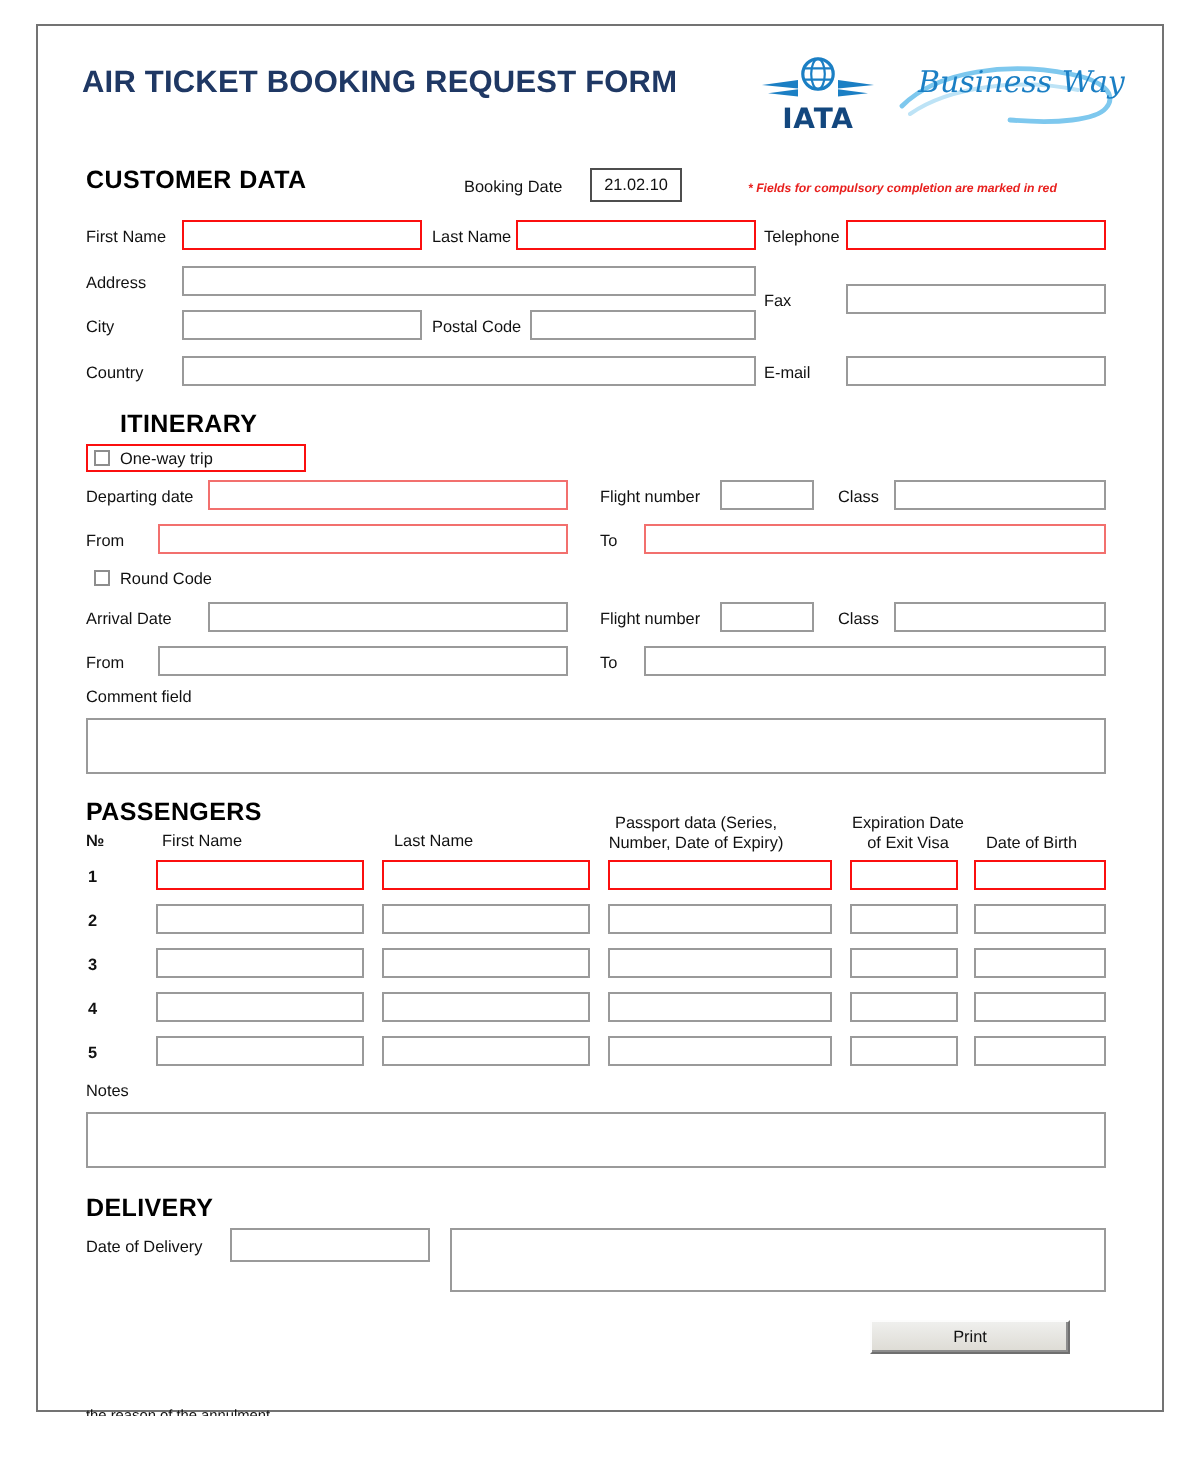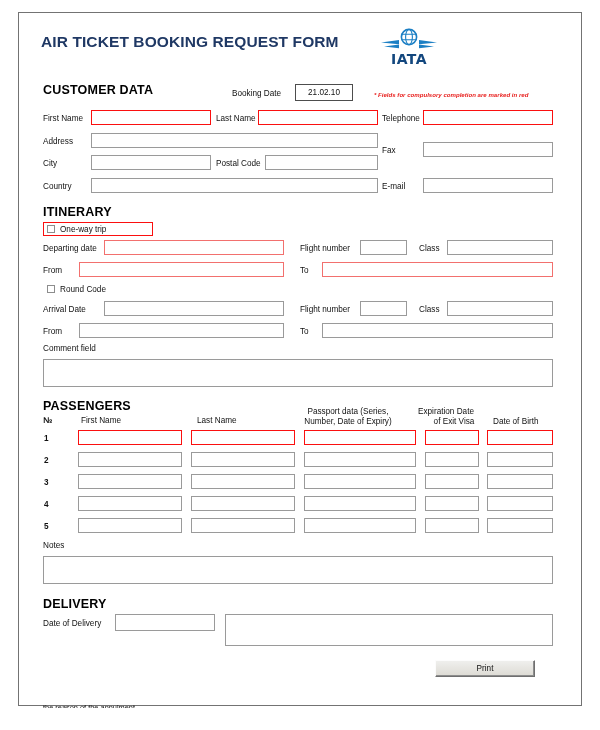--- a/index.html
+++ b/index.html
@@ -110,26 +110,33 @@
           <ellipse cx="32" cy="12" rx="3.4" ry="7.6" fill="none" stroke="#1b7fc4" stroke-width="1.1"></ellipse>
           <path d="M24.6 9.2 H39.4 M24.6 14.8 H39.4" stroke="#1b7fc4" stroke-width="1.1"></path>
           <path d="M22 15 L4 17.5 L22 19.2 Z"></path>
           <path d="M22 19.6 L7 21.6 L22 23.2 Z"></path>
           <path d="M42 15 L60 17.5 L42 19.2 Z"></path>
           <path d="M42 19.6 L57 21.6 L42 23.2 Z"></path>
         </g>
         <text x="32" y="39" text-anchor="middle" font-family="DejaVu Sans, sans-serif" font-size="14" font-weight="bold" fill="#13477e" letter-spacing="0.4">IATA</text>
       </svg>
 
+      <div class="bwlogo">
+        <svg viewBox="0 0 112 40" width="112" height="40">
+          <path d="M2 26 C20 8, 56 4, 86 10 C102 13, 110 20, 104 27 C99 33, 80 35, 56 33" fill="none" stroke="#7ec8ee" stroke-width="2.4" stroke-linecap="round"></path>
+          <path d="M6 30 C26 16, 62 12, 90 18" fill="none" stroke="#bde3f6" stroke-width="2" stroke-linecap="round"></path>
+        </svg>
+        <div class="bw-text">Business Way</div>
+      </div>
     </div>
 
     <div class="sec abs" style="left:24px; top:70px;">CUSTOMER DATA</div>
 
     <div class="lbl abs" style="left:213px; top:76px;">Booking Date</div>
-    <div class="fld dark" style="left:276px; top:71px; width:58px; height:17px;">
+    <div class="fld dark" style="left:276px; top:71px; width:46px; height:17px;">
       <div class="fldval" style="line-height:15px;">21.02.10</div>
     </div>
 
     <div class="note-red abs" style="left:355px; top:78px;">* Fields for compulsory completion are marked in red</div>
 
     <div class="lbl abs" style="left:24px; top:101px;">First Name</div>
     <div class="fld req" style="left:72px; top:97px; width:120px; height:15px;">
       <div class="fldval"></div>
     </div>
 
@@ -166,21 +173,21 @@
     <div class="lbl abs" style="left:24px; top:169px;">Country</div>
     <div class="fld" style="left:72px; top:165px; width:287px; height:15px;">
       <div class="fldval"></div>
     </div>
 
     <div class="lbl abs" style="left:363px; top:169px;">E-mail</div>
     <div class="fld" style="left:404px; top:165px; width:130px; height:15px;">
       <div class="fldval"></div>
     </div>
 
-    <div class="sec abs" style="left:24px; top:192px;">ITINERARY</div>
+    <div class="sec abs" style="left:41px; top:192px;">ITINERARY</div>
 
     <div class="redbox" style="left:24px; top:209px; width:110px; height:14px;"></div>
     <div class="cbox" style="left:28px; top:212px;"></div>
     <div class="lbl abs" style="left:41px; top:212px;">One-way trip</div>
 
     <div class="lbl abs" style="left:24px; top:231px;">Departing date</div>
     <div class="fld reqsoft" style="left:85px; top:227px; width:180px; height:15px;">
       <div class="fldval"></div>
     </div>
 
@@ -237,21 +244,21 @@
       <div class="fldval" style="text-align:left; padding:2px 4px; line-height:11px;"></div>
     </div>
 
     <div class="sec abs" style="left:24px; top:386px;">PASSENGERS</div>
 
     <div class="lbl-b abs" style="left:24px; top:403px;">№</div>
     <div class="lbl abs" style="left:62px; top:403px;">First Name</div>
     <div class="lbl abs" style="left:178px; top:403px;">Last Name</div>
     <div class="lbl abs" style="left:261px; top:394px; text-align:center; width:136px;">Passport data (Series,</div>
     <div class="lbl abs" style="left:261px; top:404px; text-align:center; width:136px;">Number, Date of Expiry)</div>
-    <div class="lbl abs" style="left:399px; top:394px; text-align:left; width:72px;">Expiration Date</div>
+    <div class="lbl abs" style="left:399px; top:394px; text-align:center; width:72px;">Expiration Date</div>
     <div class="lbl abs" style="left:399px; top:404px; text-align:center; width:72px;">of Exit Visa</div>
     <div class="lbl abs" style="left:474px; top:404px;">Date of Birth</div>
 
     <div class="lbl-b abs" style="left:25px; top:421px;">1</div>
     <div class="fld req" style="left:59px; top:417px; width:104px; height:15px;">
       <div class="fldval"></div>
       </div>
     <div class="fld req" style="left:172px; top:417px; width:104px; height:15px;">
       <div class="fldval"></div>
       </div>

